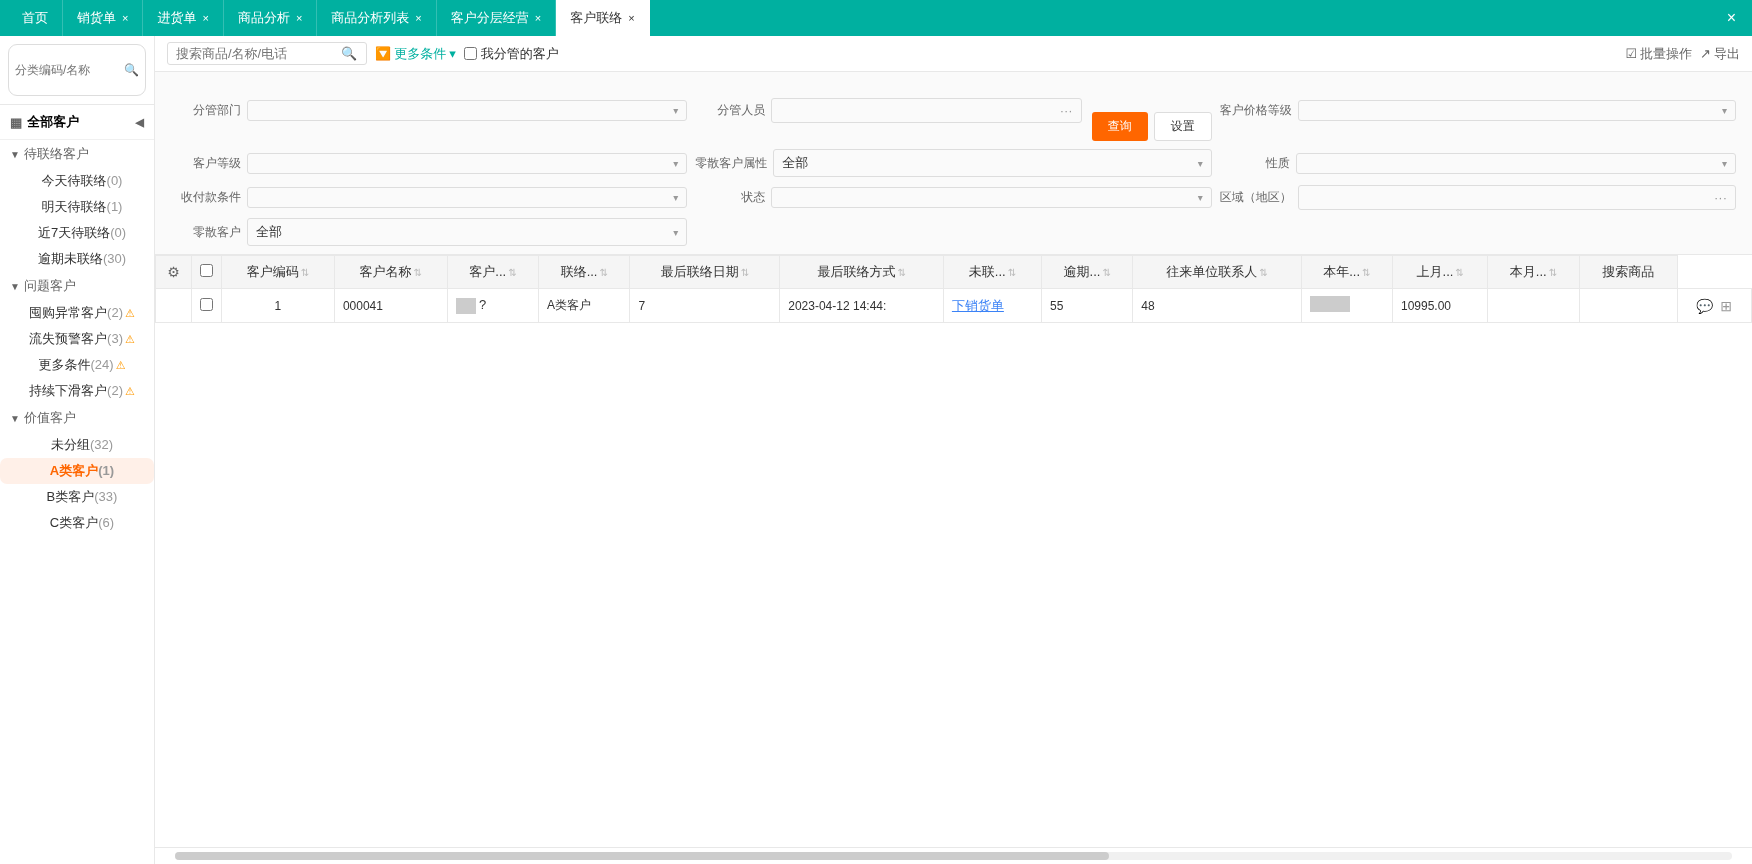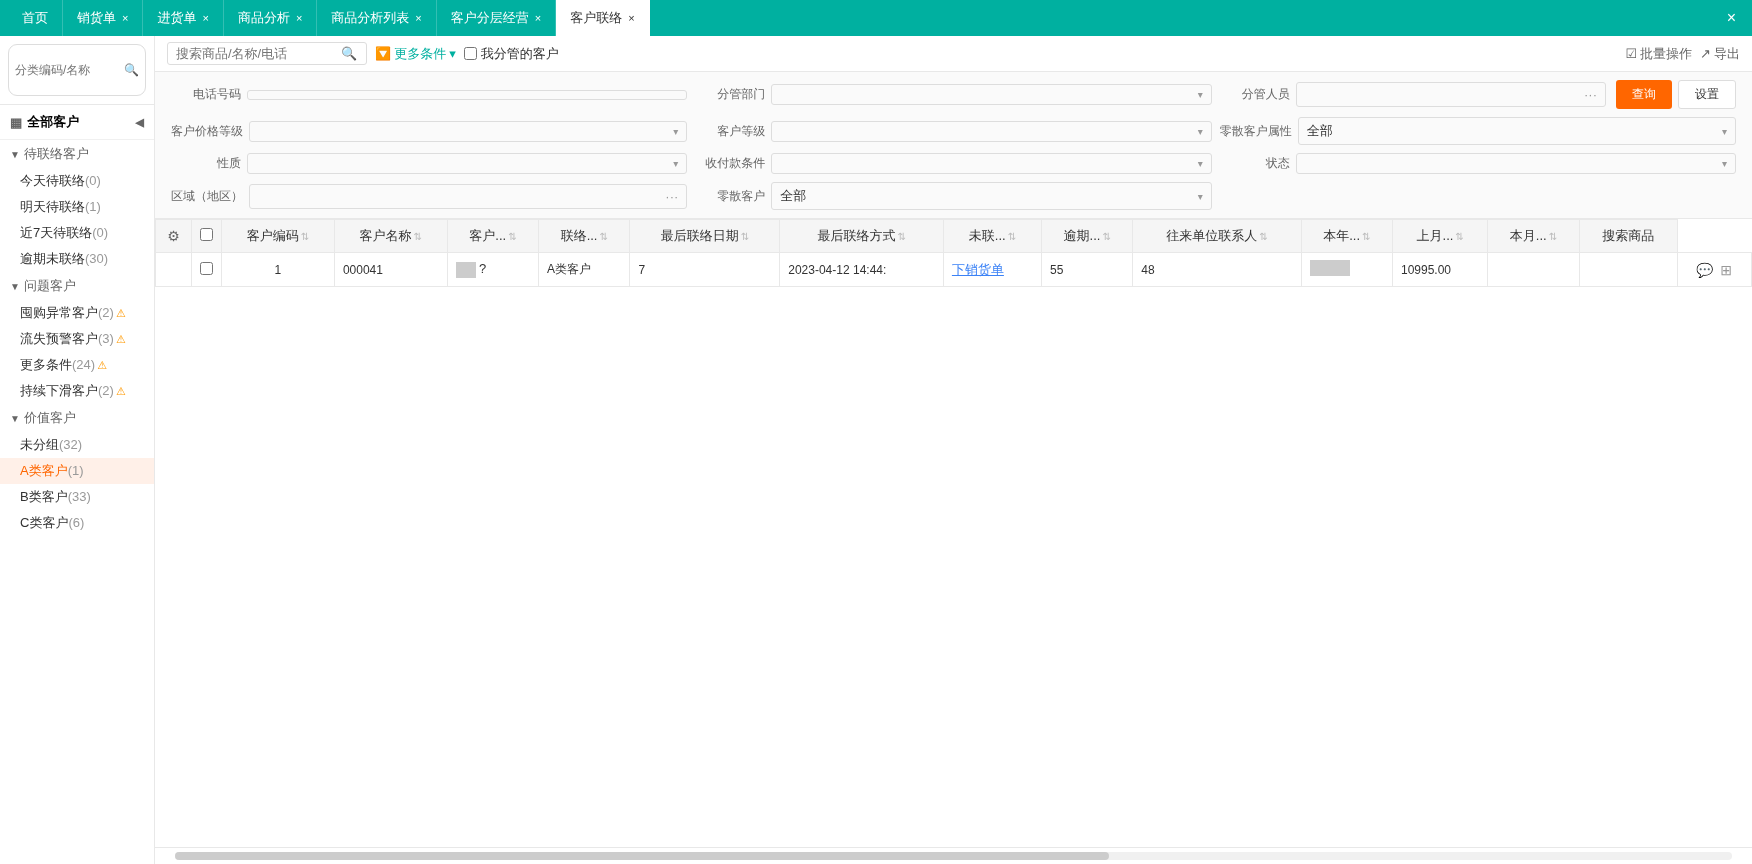--- a/index.html
+++ b/index.html
@@ -49,23 +49,23 @@
     .sidebar-all-customers .collapse-icon { margin-left: auto; color: #666; font-size: 11px; }
 
     .sidebar-section-title {
       display: flex; align-items: center;
       padding: 5px 10px; color: #666; font-size: 12px;
       cursor: pointer;
     }
     .sidebar-section-title .arrow { margin-right: 4px; font-size: 10px; color: #666; }
     .sidebar-item {
       padding: 4px 10px 4px 20px; cursor: pointer; color: #333;
-      font-size: 12px; white-space: nowrap;
-    }
-    .sidebar-item.active { background: #fff0e8; color: #ff6600; font-weight: normal; }
+      font-size: 12px; white-space: nowrap; text-align: center;
+    }
+    .sidebar-item.active { background: #fff0e8; color: #ff6600; font-weight: bold; border-radius: 7px; }
     .sidebar-item .count { color: #999; }
     .sidebar-item .warn-icon { color: #ff9900; margin-left: 2px; font-size: 11px; }
 
     
     .content { flex: 1; display: flex; flex-direction: column; overflow: hidden; background: #fff; }
 
     
     .filter-bar {
       display: flex; align-items: center; padding: 6px 12px;
       border-bottom: 1px solid #e8e8e8; background: #fff; gap: 8px;
@@ -250,38 +250,34 @@
           <span>批量操作</span>
         </div>
         <div class="toolbar-btn">
           <span class="icon">↗</span>
           <span>导出</span>
         </div>
       </div>
     </div>
 
     <div class="advanced-filter" id="advanced-filter-area">
-    <div class="filter-row">
-          <span class="filter-label">电话号码</span>
-          <div class="filter-input"></div>
-        </div>
         <div class="filter-row">
           <span class="filter-label">分管部门</span>
           <div class="filter-input">
             <span></span>
             <span class="arrow">▾</span>
           </div>
         </div>
         <div class="filter-row">
           <span class="filter-label">分管人员</span>
           <div class="filter-input">
             <span></span>
             <span class="filter-dots">···</span>
           </div>
-          <div style="display: flex; gap: 6px; margin-left: 4px;">
+          <div style="display: flex; gap: 6px; margin-left: 4px; margin-top: 32px;">
             <button class="btn-query">查询</button>
             <button class="btn-setting">设置</button>
           </div>
         </div>
         <div class="filter-row">
           <span class="filter-label">客户价格等级</span>
           <div class="filter-input">
             <span></span>
             <span class="arrow">▾</span>
           </div>

